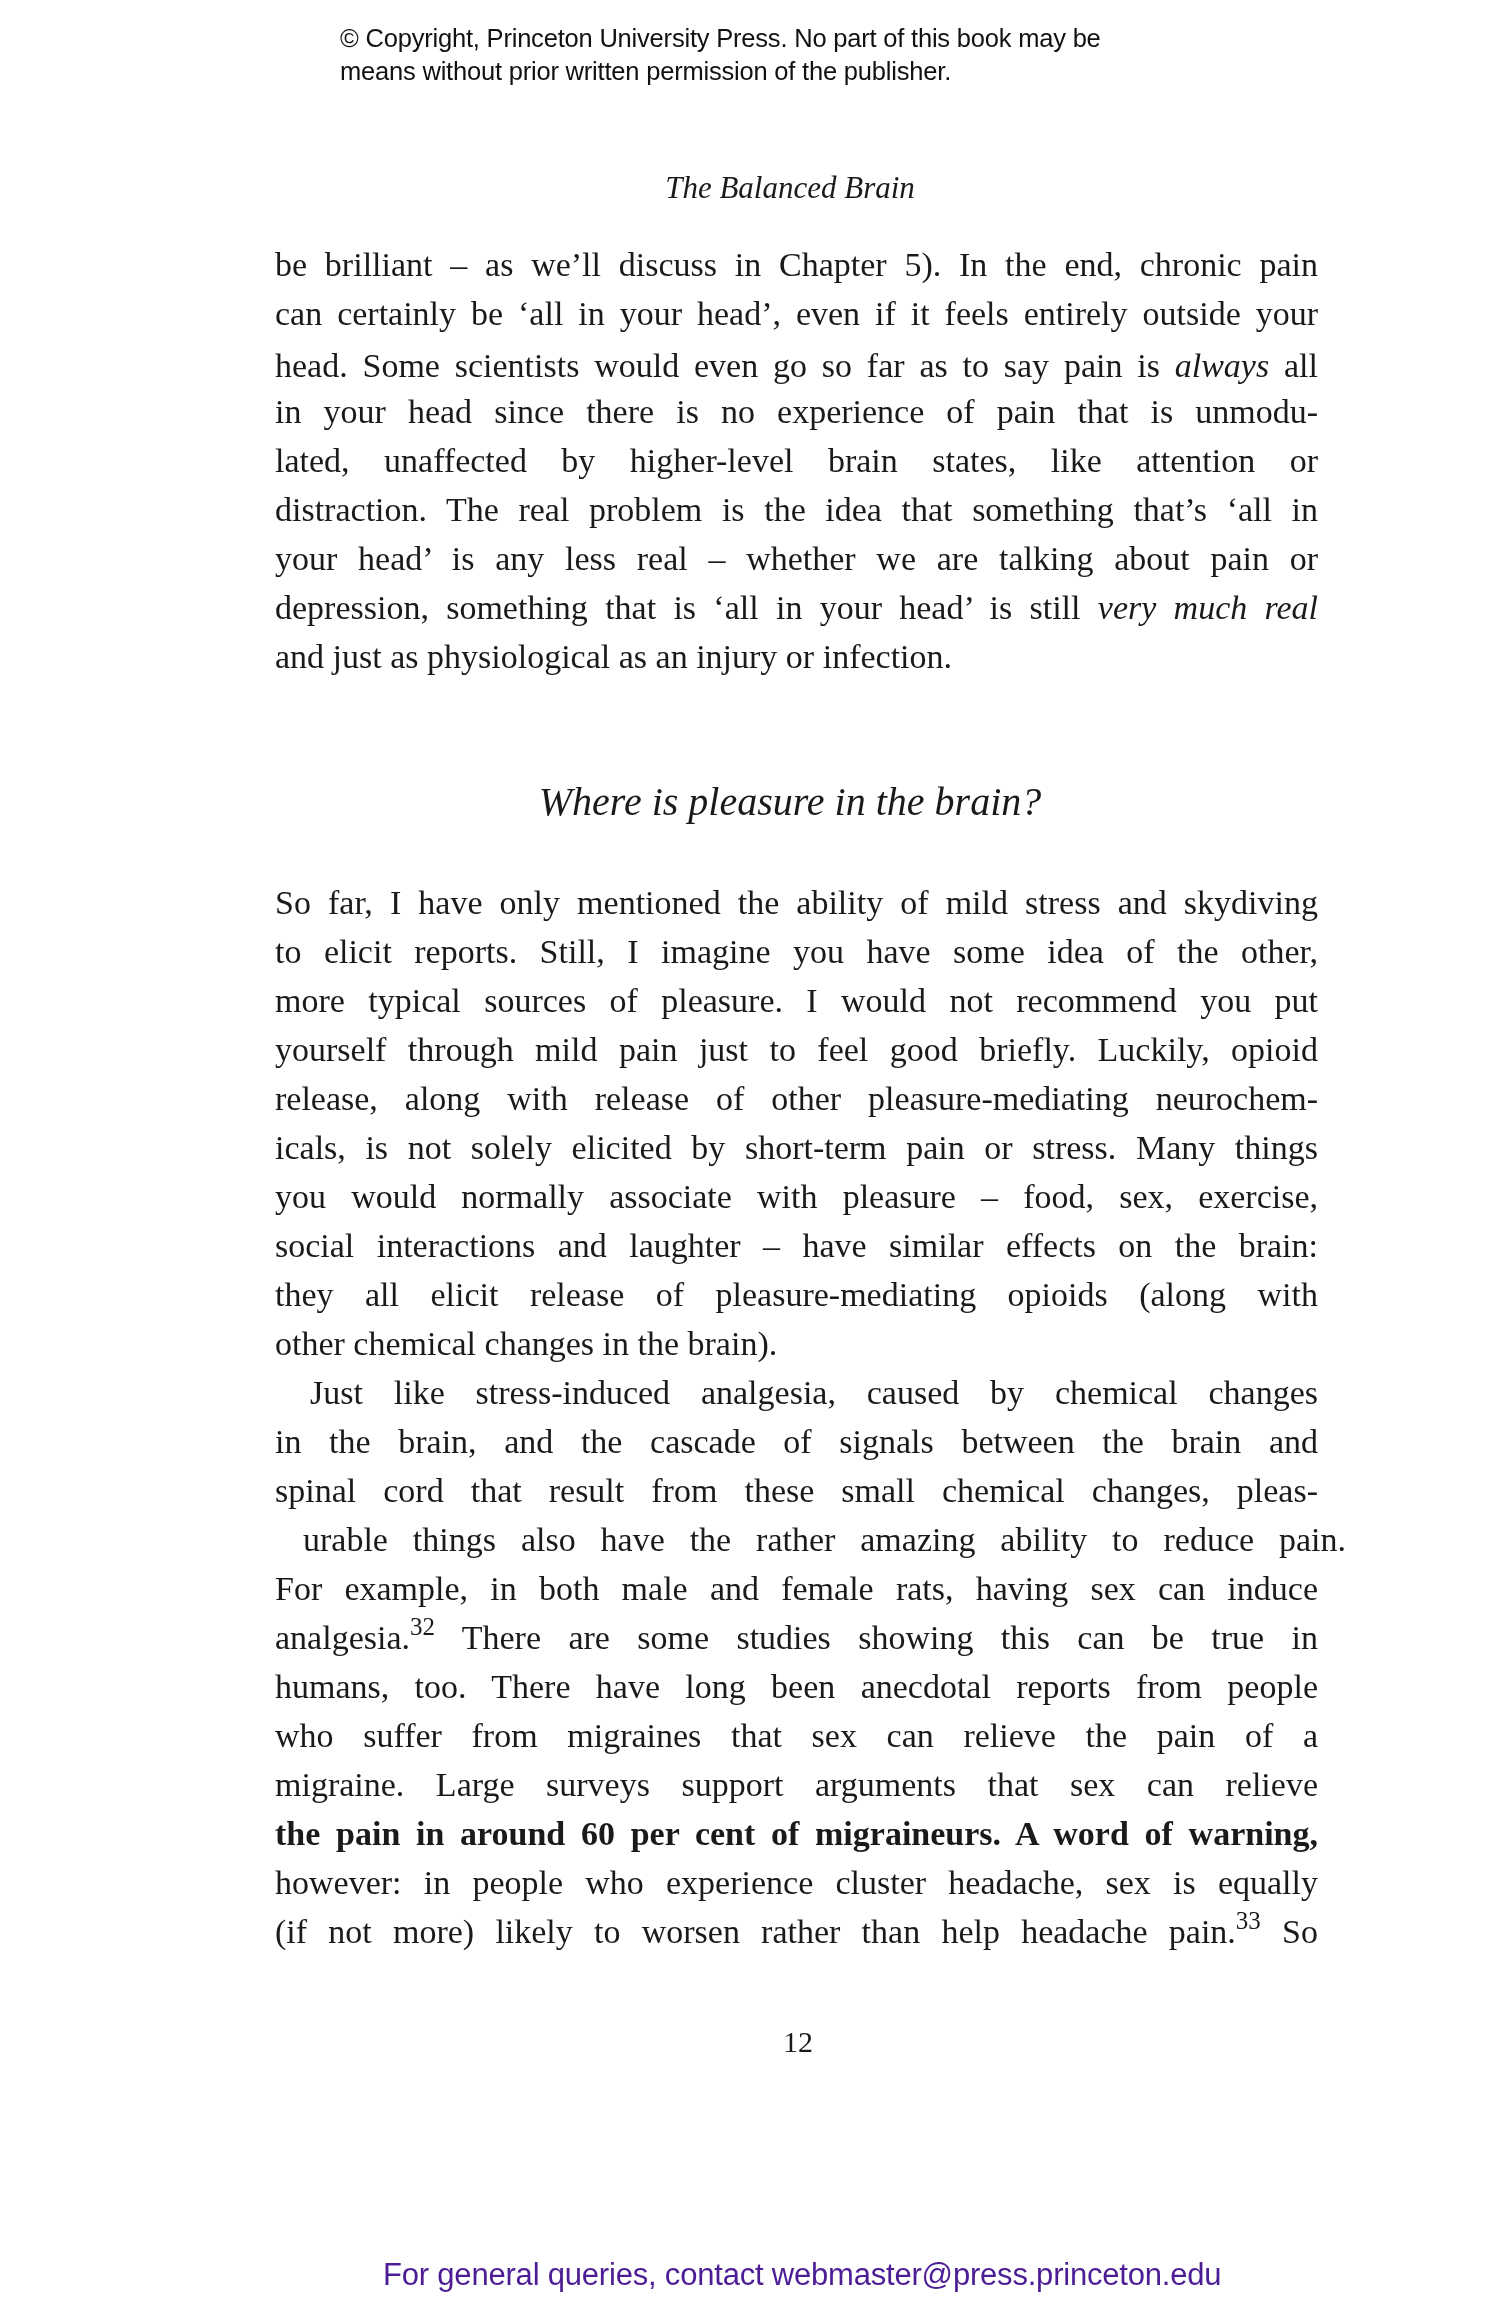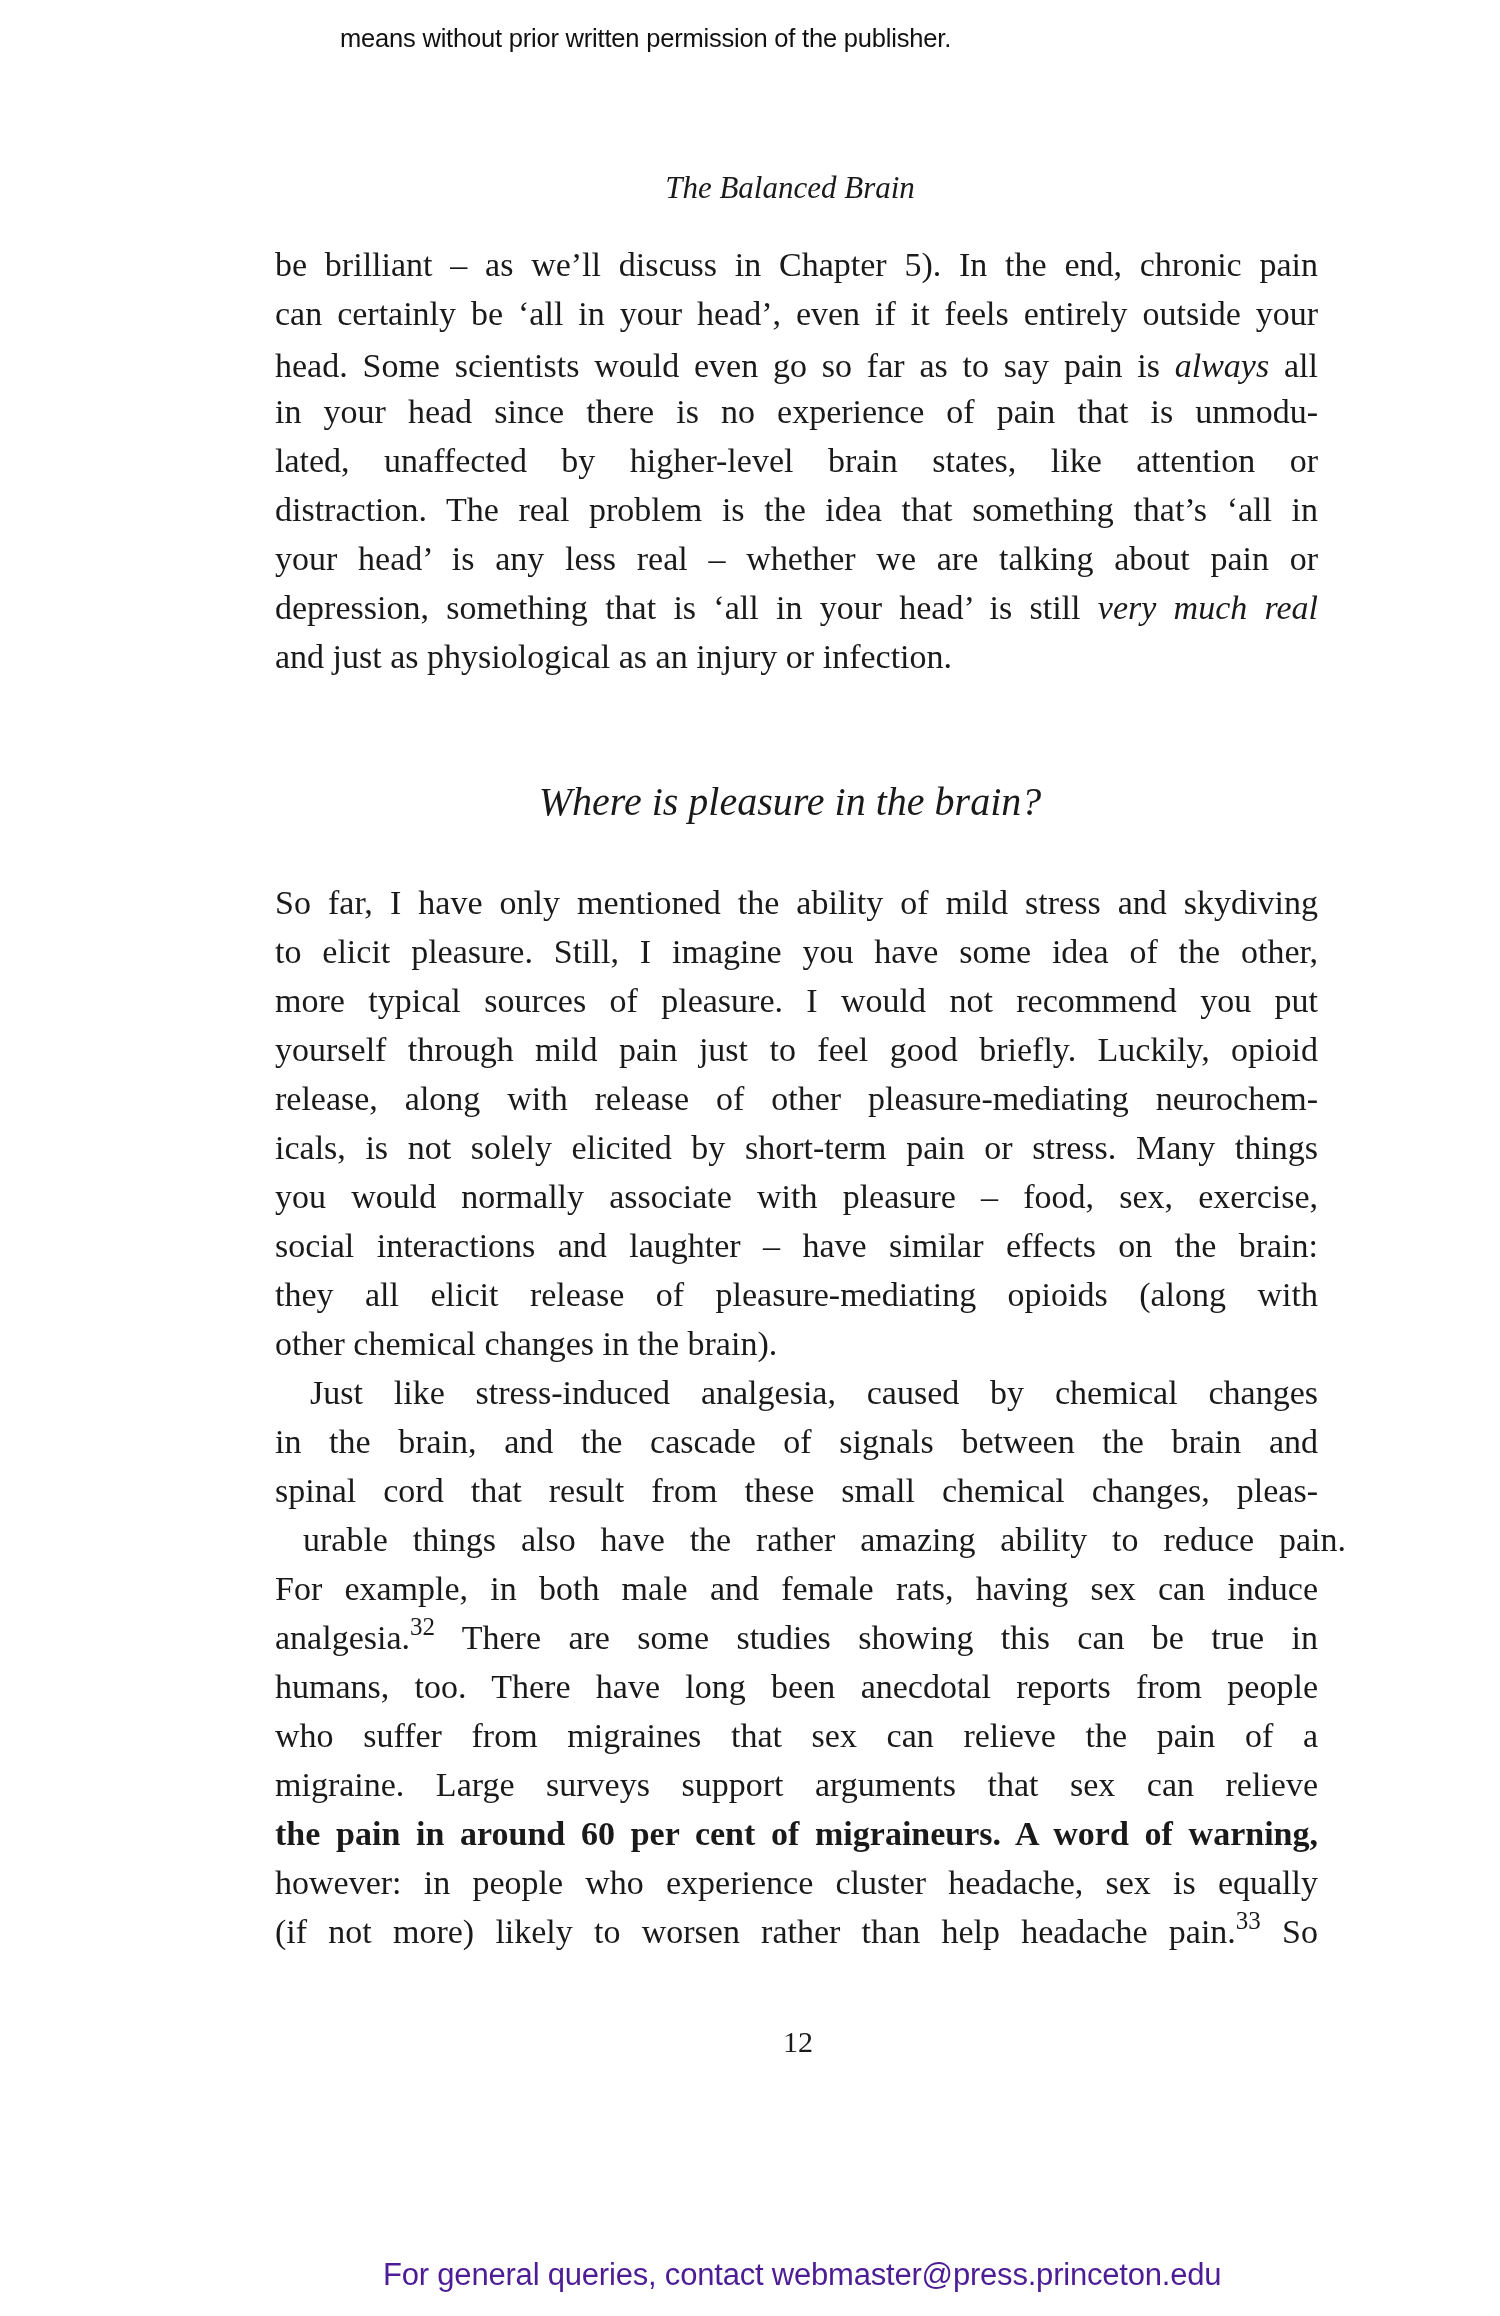--- a/index.html
+++ b/index.html
@@ -106,20 +106,21 @@
       line-height: 34px;
       color: #4c1d95;
       white-space: nowrap;
       letter-spacing: -0.2px;
     }
   </style>
 </head>
 <body>
 
 <div class="copyright">
+  <span class="cline">© Copyright, Princeton University Press. No part of this book may be</span>
   <span class="cline">means without prior written permission of the publisher.</span>
 </div>
 
 <div class="running-head">The Balanced Brain</div>
 
 <div class="body-text" style="top:0;">
   <div class="line" style="top:240px;">be brilliant – as we’ll discuss in Chapter 5). In the end, chronic pain</div>
   <div class="line" style="top:289px;">can certainly be ‘all in your head’, even if it feels entirely outside your</div>
   <div class="line" style="top:341px;"><span>head. Some scientists would even go so far as to say pain is </span><em>always</em><span> all</span></div>
   <div class="line" style="top:387px;">in your head since there is no experience of pain that is unmodu-</div>
@@ -128,21 +129,21 @@
   <div class="line" style="top:534px;">your head’ is any less real – whether we are talking about pain or</div>
   <div class="line" style="top:583px;"><span>depression, something that is ‘all in your head’ is still </span><em>very much real</em></div>
   <div class="line last" style="top:632px;">and just as physiological as an injury or infection.</div>
 </div>
 
 <div class="section-heading">Where is pleasure in the brain?</div>
 
 <div class="body-text" style="top:0;">
 
   <div class="line" style="top:878px;">So far, I have only mentioned the ability of mild stress and skydiving</div>
-  <div class="line" style="top:927px;">to elicit pleasure. Still, I imagine you have some idea of the other,</div>
+  <div class="line" style="top:927px;">to elicit reports. Still, I imagine you have some idea of the other,</div>
   <div class="line" style="top:976px;">more typical sources of pleasure. I would not recommend you put</div>
   <div class="line" style="top:1025px;">yourself through mild pain just to feel good briefly. Luckily, opioid</div>
   <div class="line" style="top:1074px;">release, along with release of other pleasure-mediating neurochem-</div>
   <div class="line" style="top:1123px;">icals, is not solely elicited by short-term pain or stress. Many things</div>
   <div class="line" style="top:1172px;">you would normally associate with pleasure – food, sex, exercise,</div>
   <div class="line" style="top:1221px;">social interactions and laughter – have similar effects on the brain:</div>
   <div class="line" style="top:1270px;">they all elicit release of pleasure-mediating opioids (along with</div>
   <div class="line last" style="top:1319px;">other chemical changes in the brain).</div>
 
   <div class="line indent" style="top:1368px;">Just like stress-induced analgesia, caused by chemical changes</div>

